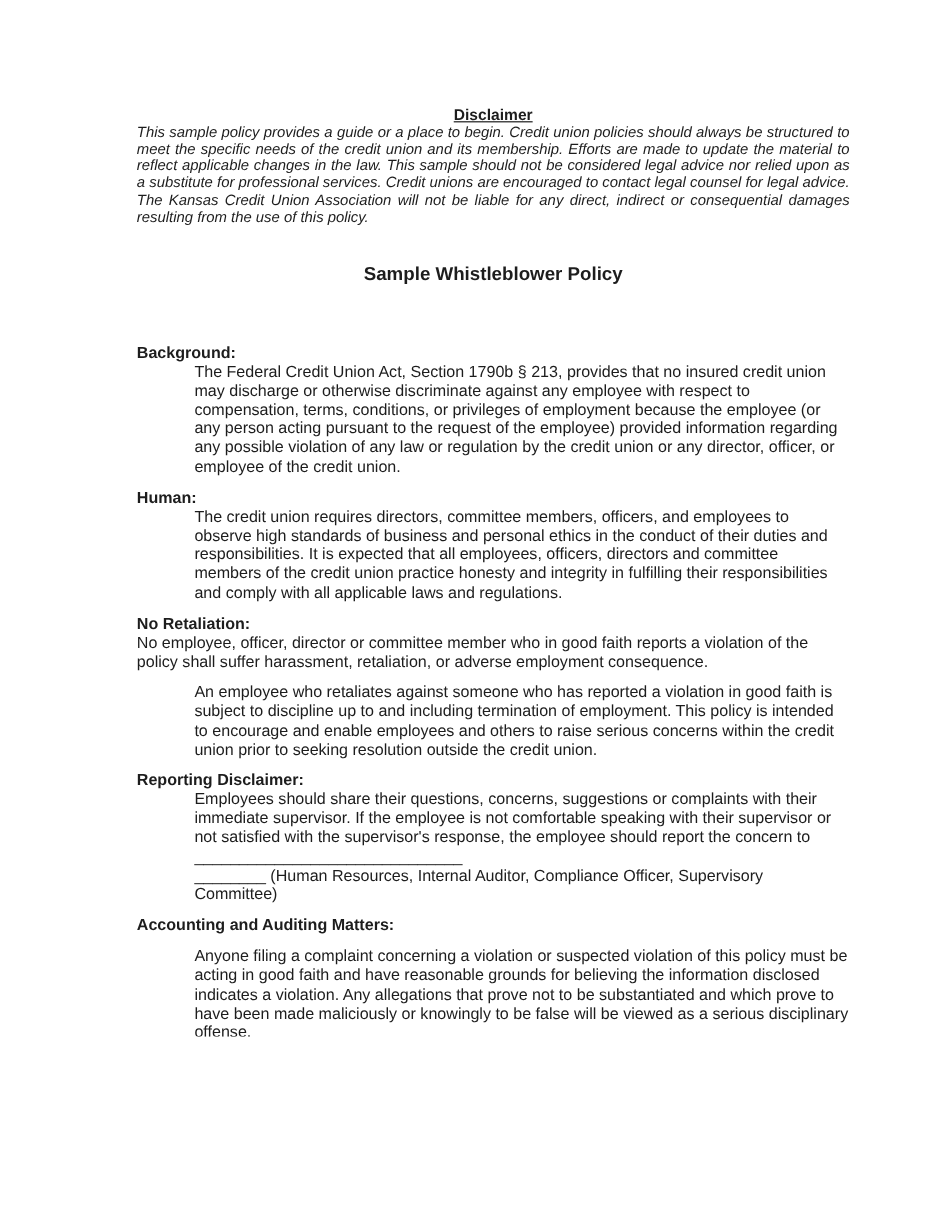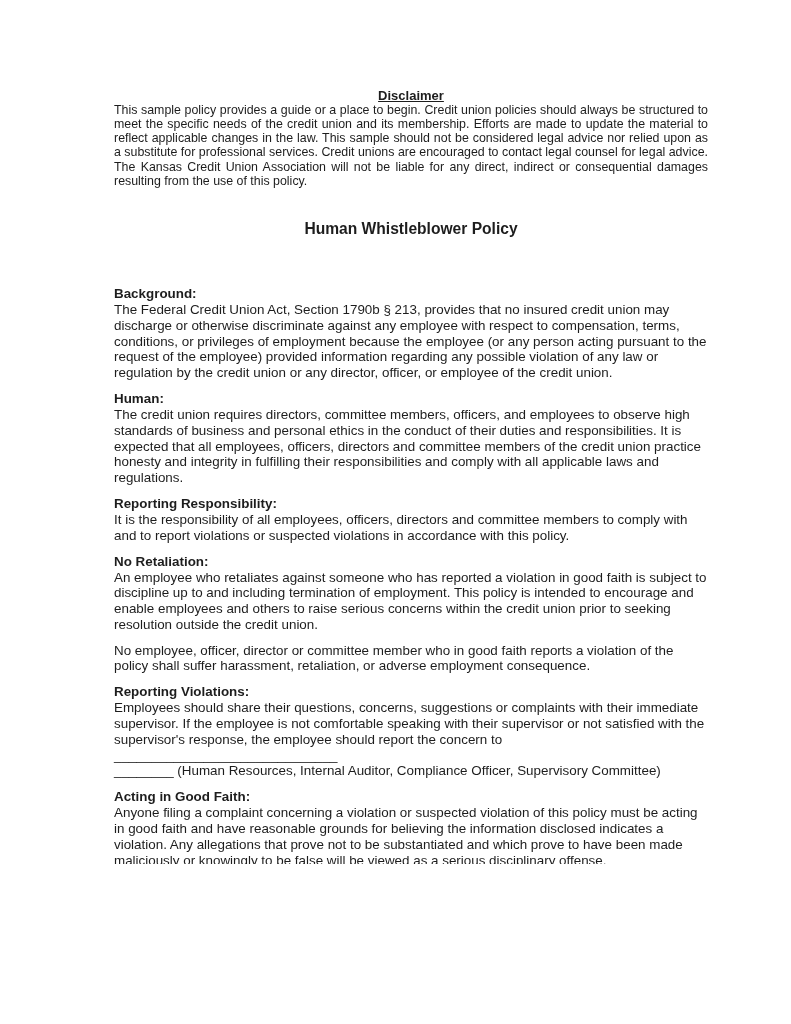--- a/index.html
+++ b/index.html
@@ -28,20 +28,21 @@
     text-decoration: underline;
     text-align: center;
     line-height: 15px;
     margin: 0;
   }
   .disclaimer-body {
     font-size: 12.4px;
     line-height: 14.15px;
     text-align: justify;
     margin: 0 0 32px 0;
+    font-style: italic;
   }
   .doc-title {
     font-size: 15.6px;
     font-weight: bold;
     text-align: center;
     line-height: 18px;
     margin: 0 0 48px 0;
   }
   .doc-section {
     margin: 0 0 10px 0;
@@ -52,66 +53,63 @@
     line-height: 16px;
     margin: 0;
   }
   .body-text {
     font-size: 13.4px;
     line-height: 15.8px;
     margin: 0 0 10px 0;
   }
   .doc-section .body-text:last-child {
     margin-bottom: 0;
+    margin-left: 48px;
   }
   .blank-line {
     letter-spacing: 0;
     white-space: nowrap;
   }
 </style>
 </head>
 <body>
 
 <div class="page">
   <div class="content">
 
     <p class="disclaimer-heading">Disclaimer</p>
 
     <p class="disclaimer-body">This sample policy provides a guide or a place to begin.  Credit union policies should always be structured to meet the specific needs of the credit union and its membership.  Efforts are made to update the material to reflect applicable changes in the law.  This sample should not be considered legal advice nor relied upon as a substitute for professional services.  Credit unions are encouraged to contact legal counsel for legal advice.  The Kansas Credit Union Association will not be liable for any direct, indirect or consequential damages resulting from the use of this policy.</p>
 
-    <h1 class="doc-title">Human Whistleblower Policy</h1>
+    <h1 class="doc-title">Sample Whistleblower Policy</h1>
 
     <div class="doc-section">
       <h3 class="sec-heading">Background:</h3>
       <p class="body-text">The Federal Credit Union Act, Section 1790b § 213, provides that no insured credit union may discharge or otherwise discriminate against any employee with respect to compensation, terms, conditions, or privileges of employment because the employee (or any person acting pursuant to the request of the employee) provided information regarding any possible violation of any law or regulation by the credit union or any director, officer, or employee of the credit union.</p>
     </div>
 
     <div class="doc-section">
       <h3 class="sec-heading">Human:</h3>
       <p class="body-text">The credit union requires directors, committee members, officers, and employees to observe high standards of business and personal ethics in the conduct of their duties and responsibilities. It is expected that all employees, officers, directors and committee members of the credit union practice honesty and integrity in fulfilling their responsibilities and comply with all applicable laws and regulations.</p>
     </div>
 
+
     <div class="doc-section">
-      <h3 class="sec-heading">Reporting Responsibility:</h3>
-      <p class="body-text">It is the responsibility of all employees, officers, directors and committee members to comply with and to report violations or suspected violations in accordance with this policy.</p>
+      <h3 class="sec-heading">No Retaliation:</h3>
+      <p class="body-text">No employee, officer, director or committee member who in good faith reports a violation of the policy shall suffer harassment, retaliation, or adverse employment consequence.</p>
+      <p class="body-text">An employee who retaliates against someone who has reported a violation in good faith is subject to discipline up to and including termination of employment. This policy is intended to encourage and enable employees and others to raise serious concerns within the credit union prior to seeking resolution outside the credit union.</p>
     </div>
 
     <div class="doc-section">
-      <h3 class="sec-heading">No Retaliation:</h3>
-      <p class="body-text">An employee who retaliates against someone who has reported a violation in good faith is subject to discipline up to and including termination of employment. This policy is intended to encourage and enable employees and others to raise serious concerns within the credit union prior to seeking resolution outside the credit union.</p>
-      <p class="body-text">No employee, officer, director or committee member who in good faith reports a violation of the policy shall suffer harassment, retaliation, or adverse employment consequence.</p>
-    </div>
-
-    <div class="doc-section">
-      <h3 class="sec-heading">Reporting Violations:</h3>
+      <h3 class="sec-heading">Reporting Disclaimer:</h3>
       <p class="body-text"><span>Employees should share their questions, concerns, suggestions or complaints with their immediate supervisor.  If the employee is not comfortable speaking with their supervisor or not satisfied with the supervisor's response, the employee should report the concern to </span><span class="blank-line">______________________________</span><br><span class="blank-line">________</span><span> (Human Resources, Internal Auditor, Compliance Officer, Supervisory Committee)</span></p>
     </div>
 
     <div class="doc-section">
+      <h3 class="sec-heading">Accounting and Auditing Matters:</h3>
     </div>
 
     <div class="doc-section">
-      <h3 class="sec-heading">Acting in Good Faith:</h3>
       <p class="body-text">Anyone filing a complaint concerning a violation or suspected violation of this policy must be acting in good faith and have reasonable grounds for believing the information disclosed indicates a violation. Any allegations that prove not to be substantiated and which prove to have been made maliciously or knowingly to be false will be viewed as a serious disciplinary offense.</p>
     </div>
 
   </div>
 </div>
 
 </body></html>

